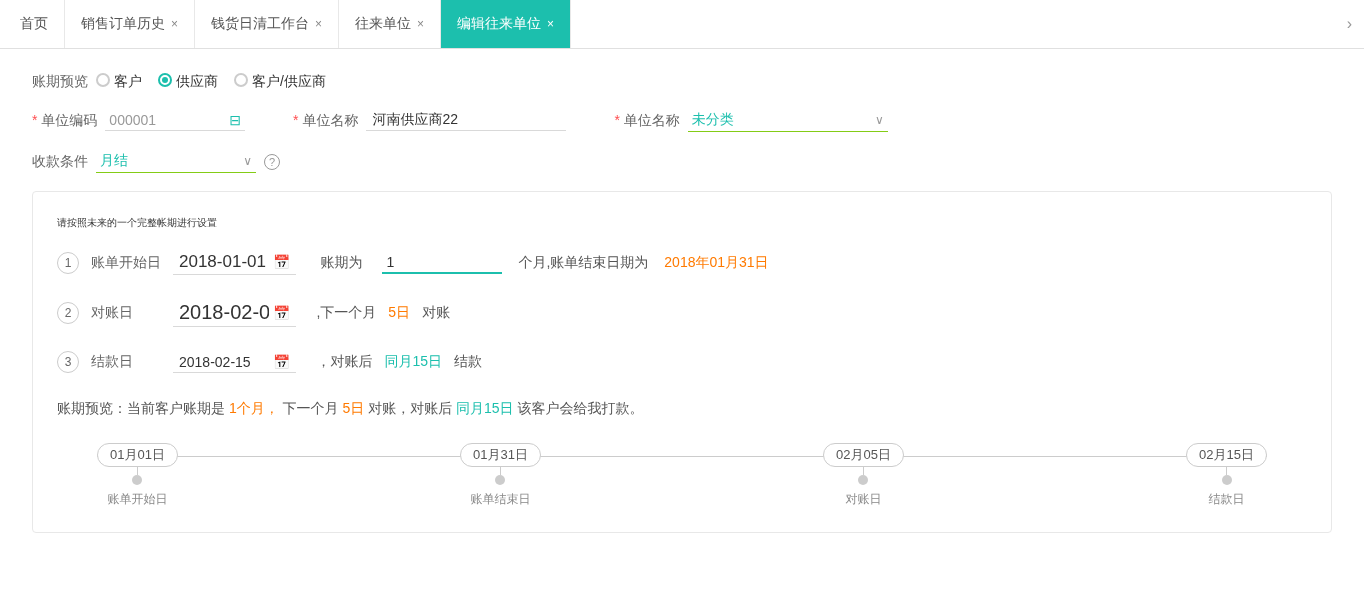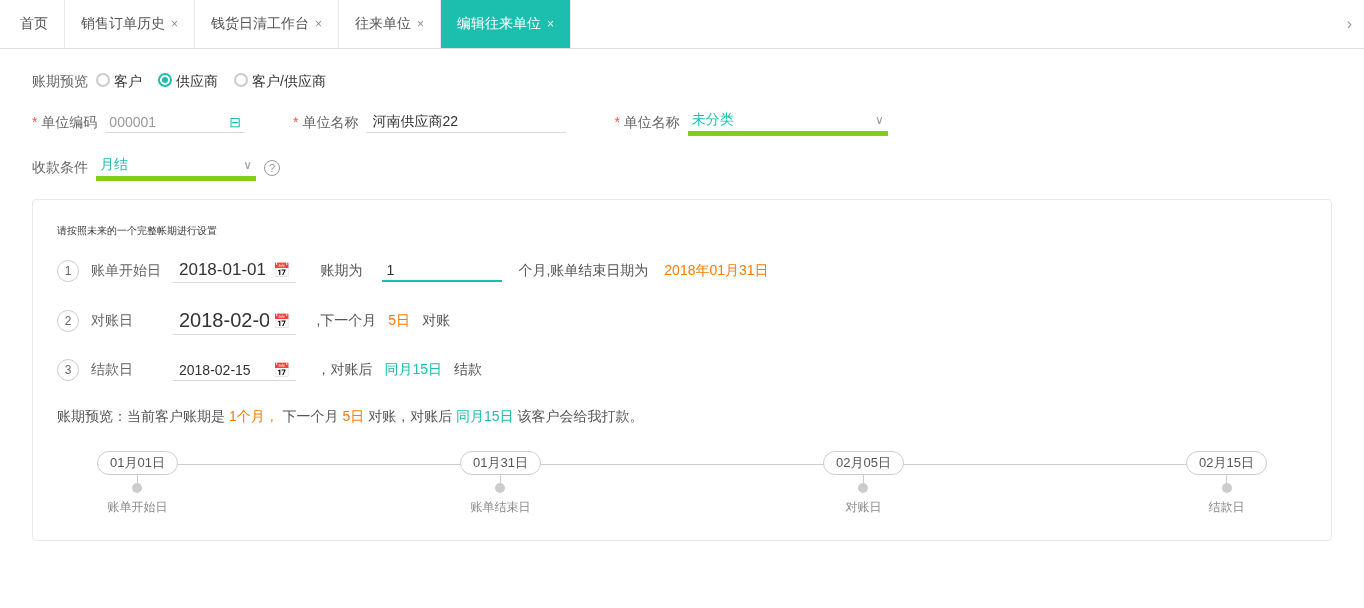--- a/index.html
+++ b/index.html
@@ -133,21 +133,21 @@
     .calendar-icon {
       color: #1cbfad;
       font-size: 14px;
       cursor: pointer;
     }
 
     
     .dropdown-wrap {
       display: flex;
       align-items: center;
-      border-bottom: 5px solid #84cc16;
+      border-bottom: 1px solid #84cc16;
       padding: 2px 4px;
       gap: 4px;
       cursor: pointer;
       min-width: 160px;
     }
     .dropdown-value {
       color: #1cbfad;
       font-size: 14px;
       flex: 1;
     }

